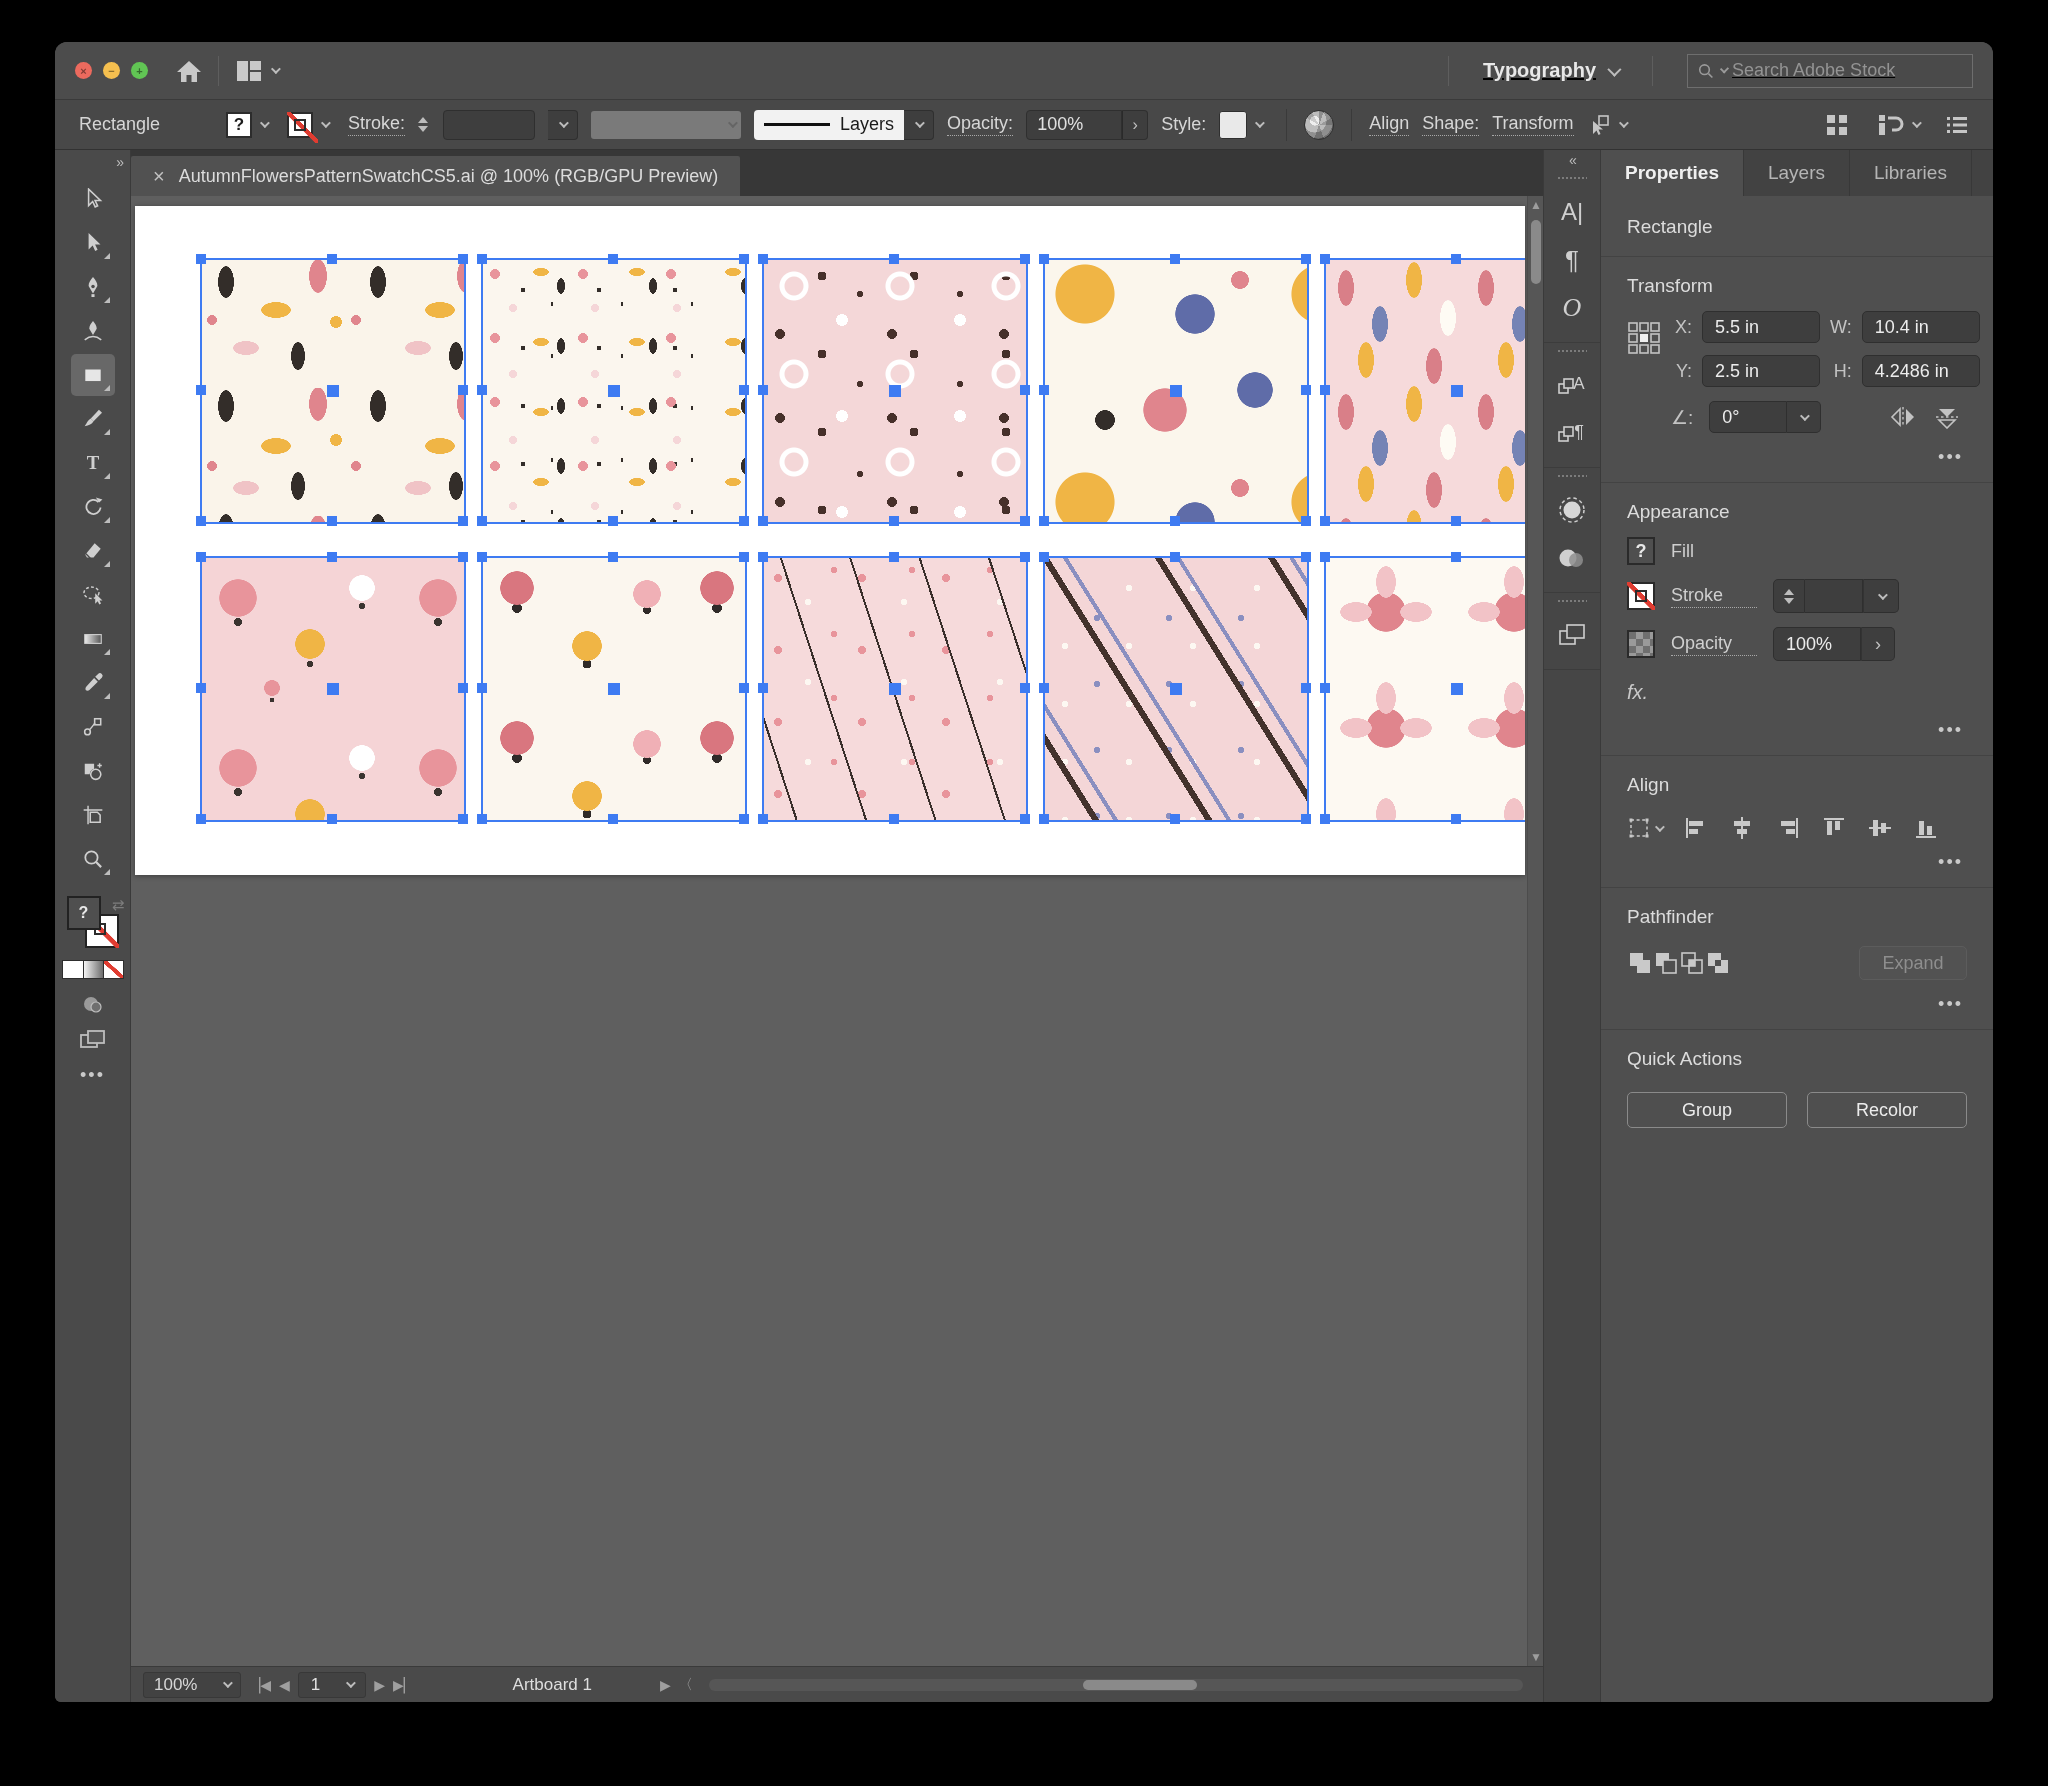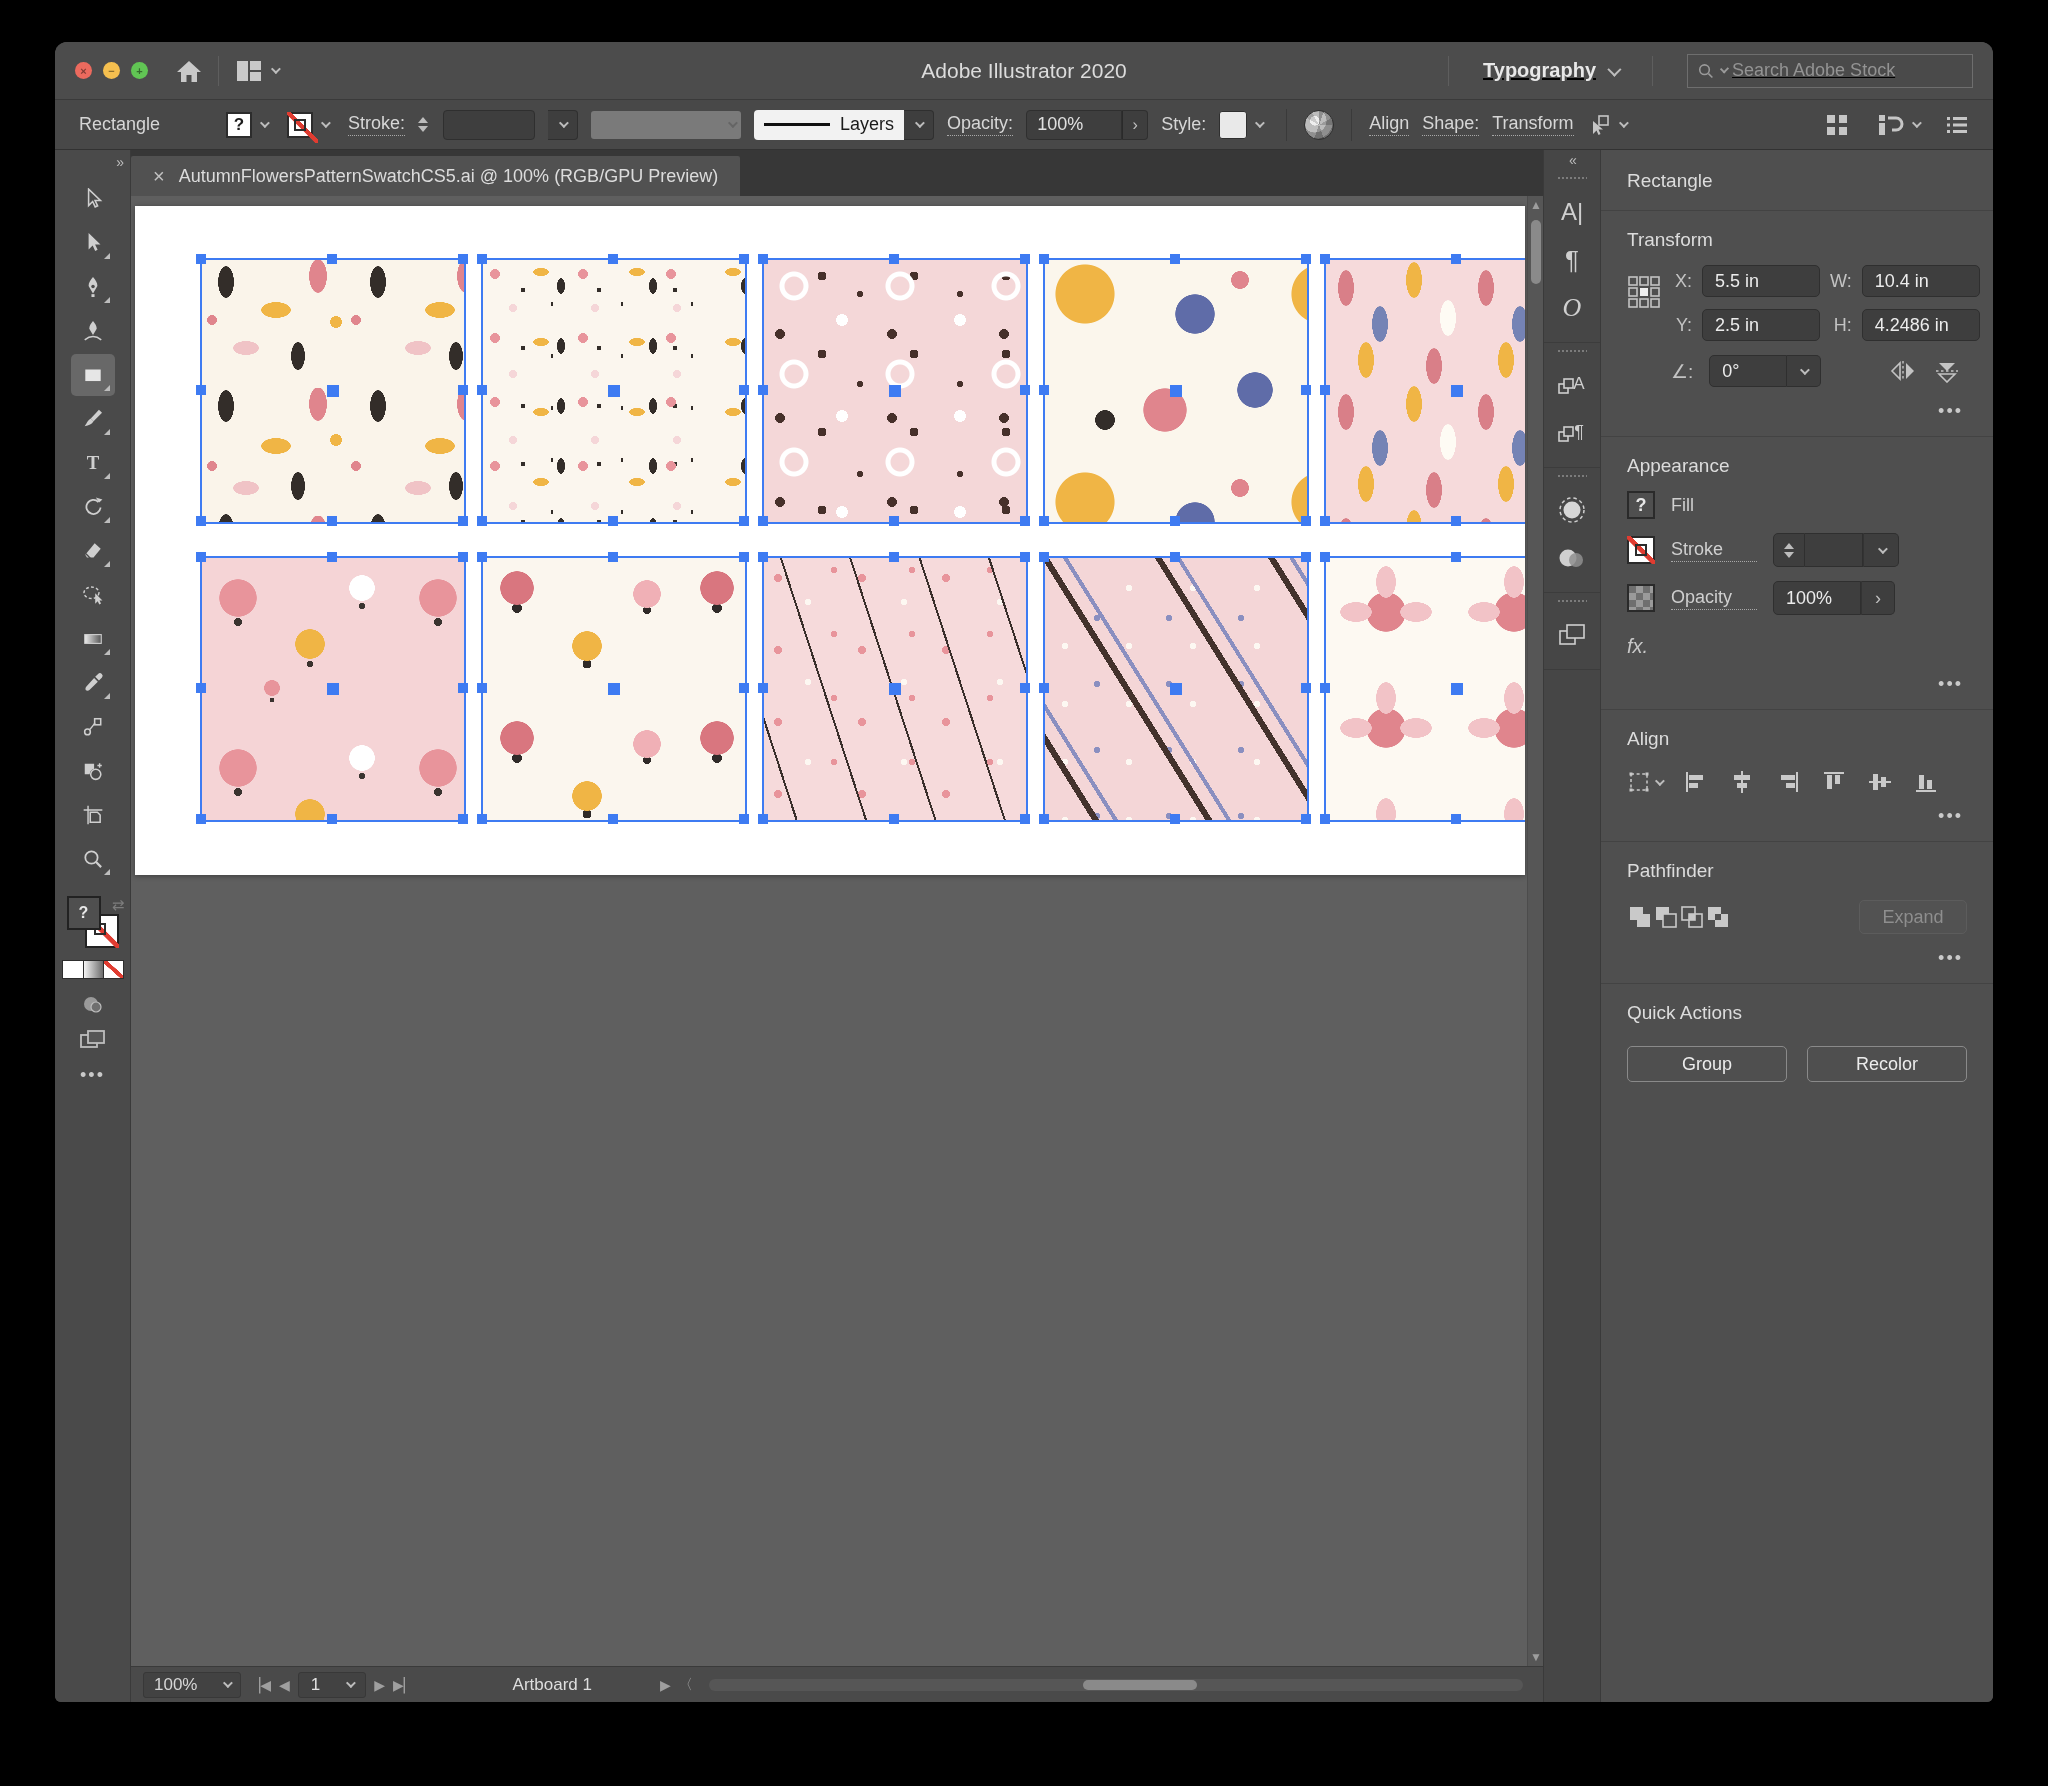--- a/index.html
+++ b/index.html
@@ -165,21 +165,20 @@
     </span>
     <span class="tb-sep"></span>
     <span class="ws-icon">
       <svg width="28" height="24" viewBox="0 0 28 24">
           <rect x="2" y="2" width="11" height="20" fill="#c9c9c9"></rect>
           <rect x="15" y="2" width="11" height="9" fill="#c9c9c9"></rect>
           <rect x="15" y="13" width="11" height="9" fill="#c9c9c9"></rect>
         </svg>
       <span class="chev sm"></span>
     </span>
-    <div class="app-title">Adobe Illustrator 2020</div>
     <div class="tb-right">
       <span class="tb-sep"></span>
       <div class="workspace">
         <span>Typography</span>
         <span class="chev"></span>
       </div>
       <span class="tb-sep"></span>
       <div class="searchbox">
         <svg width="18" height="18" viewBox="0 0 18 18">
             <circle cx="7.5" cy="7.5" r="5.5" fill="none" stroke="#9a9a9a" stroke-width="1.8"></circle>
@@ -618,20 +617,25 @@
               <svg width="30" height="26" viewBox="0 0 30 26">
                 <rect x="3" y="9" width="15" height="13" fill="none" stroke="#cfcfcf" stroke-width="1.6"></rect>
                 <rect x="10" y="3" width="17" height="13" fill="#464646" stroke="#cfcfcf" stroke-width="1.6"></rect>
               </svg>
             </div>
           </div>
         </div>
     </div>
 
     <div class="panel">
+      <div class="panel-tabs">
+        <span class="ptab active">Properties</span>
+        <span class="ptab">Layers</span>
+        <span class="ptab">Libraries</span>
+      </div>
       <div class="panel-scroll">
         <div class="obj-type">Rectangle</div>
         <div class="sec-div"></div>
 
         <div class="sec-title">Transform</div>
         <div class="t-grid">
           <span class="refpoint">
             <svg width="34" height="34" viewBox="0 0 34 34">
                 <g fill="none" stroke="#c3c3c3" stroke-width="1.6">
                   <rect x="2" y="2" width="8" height="8"></rect>

